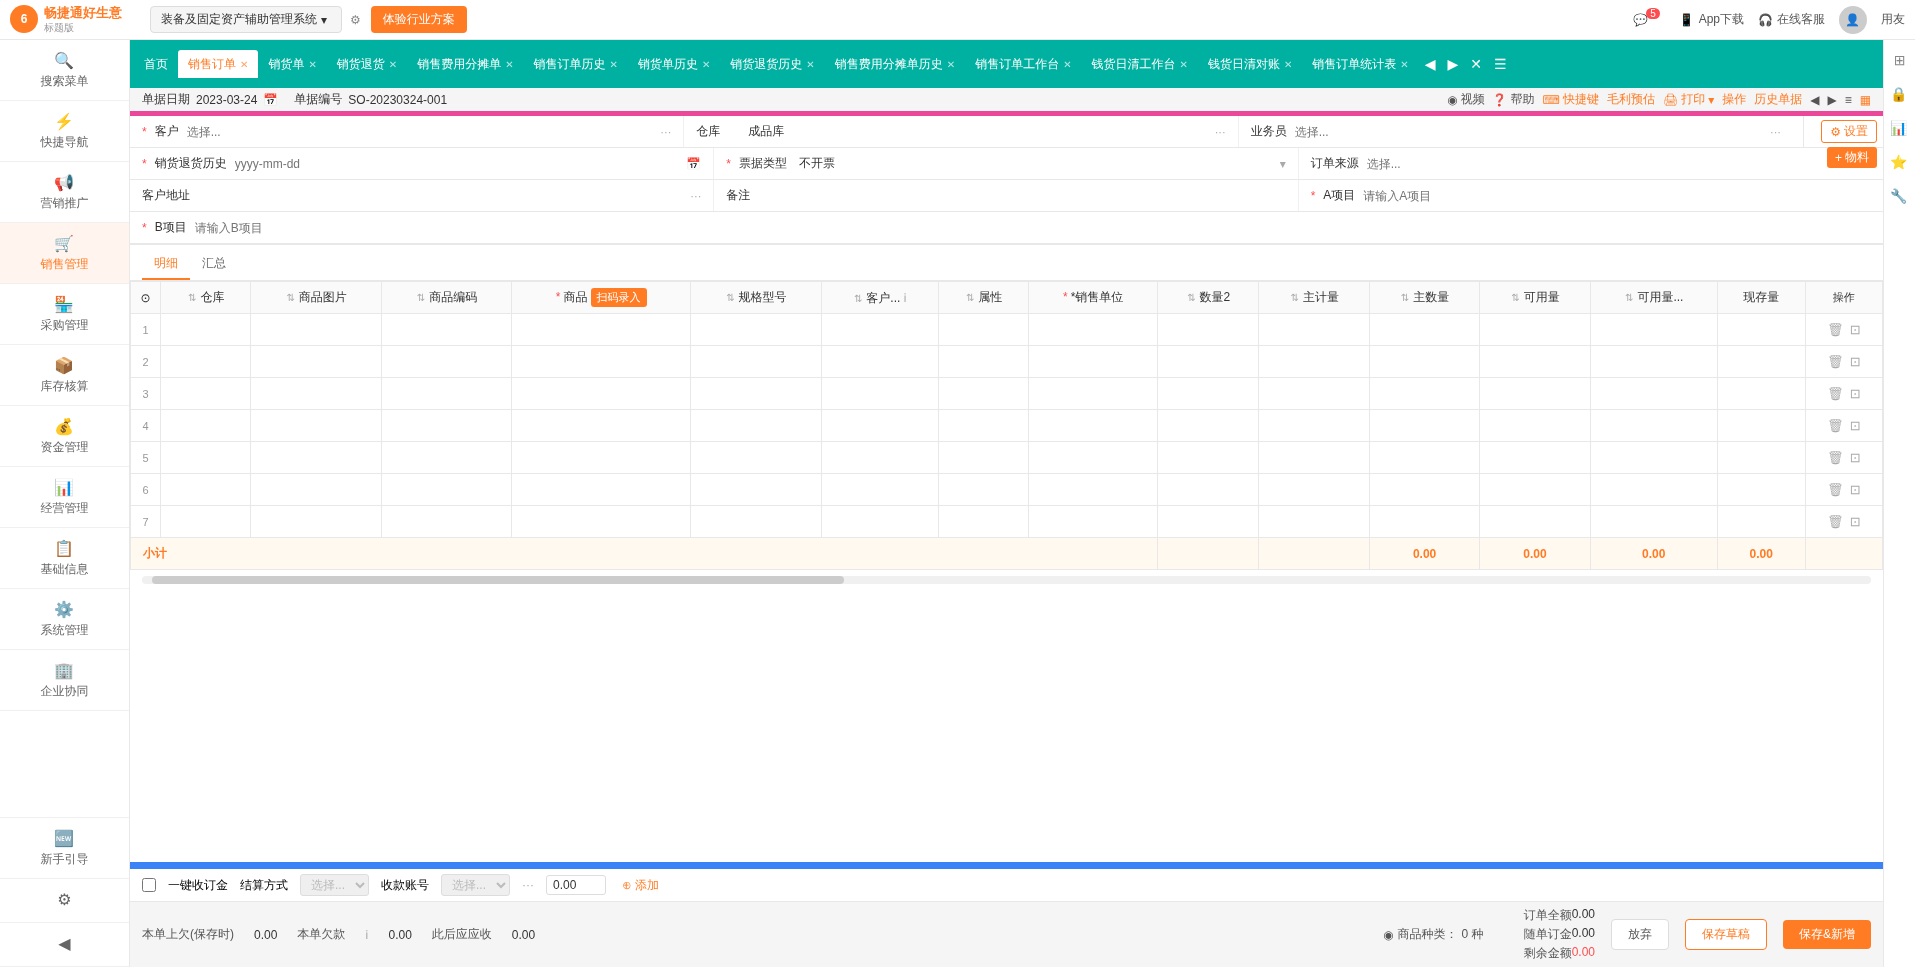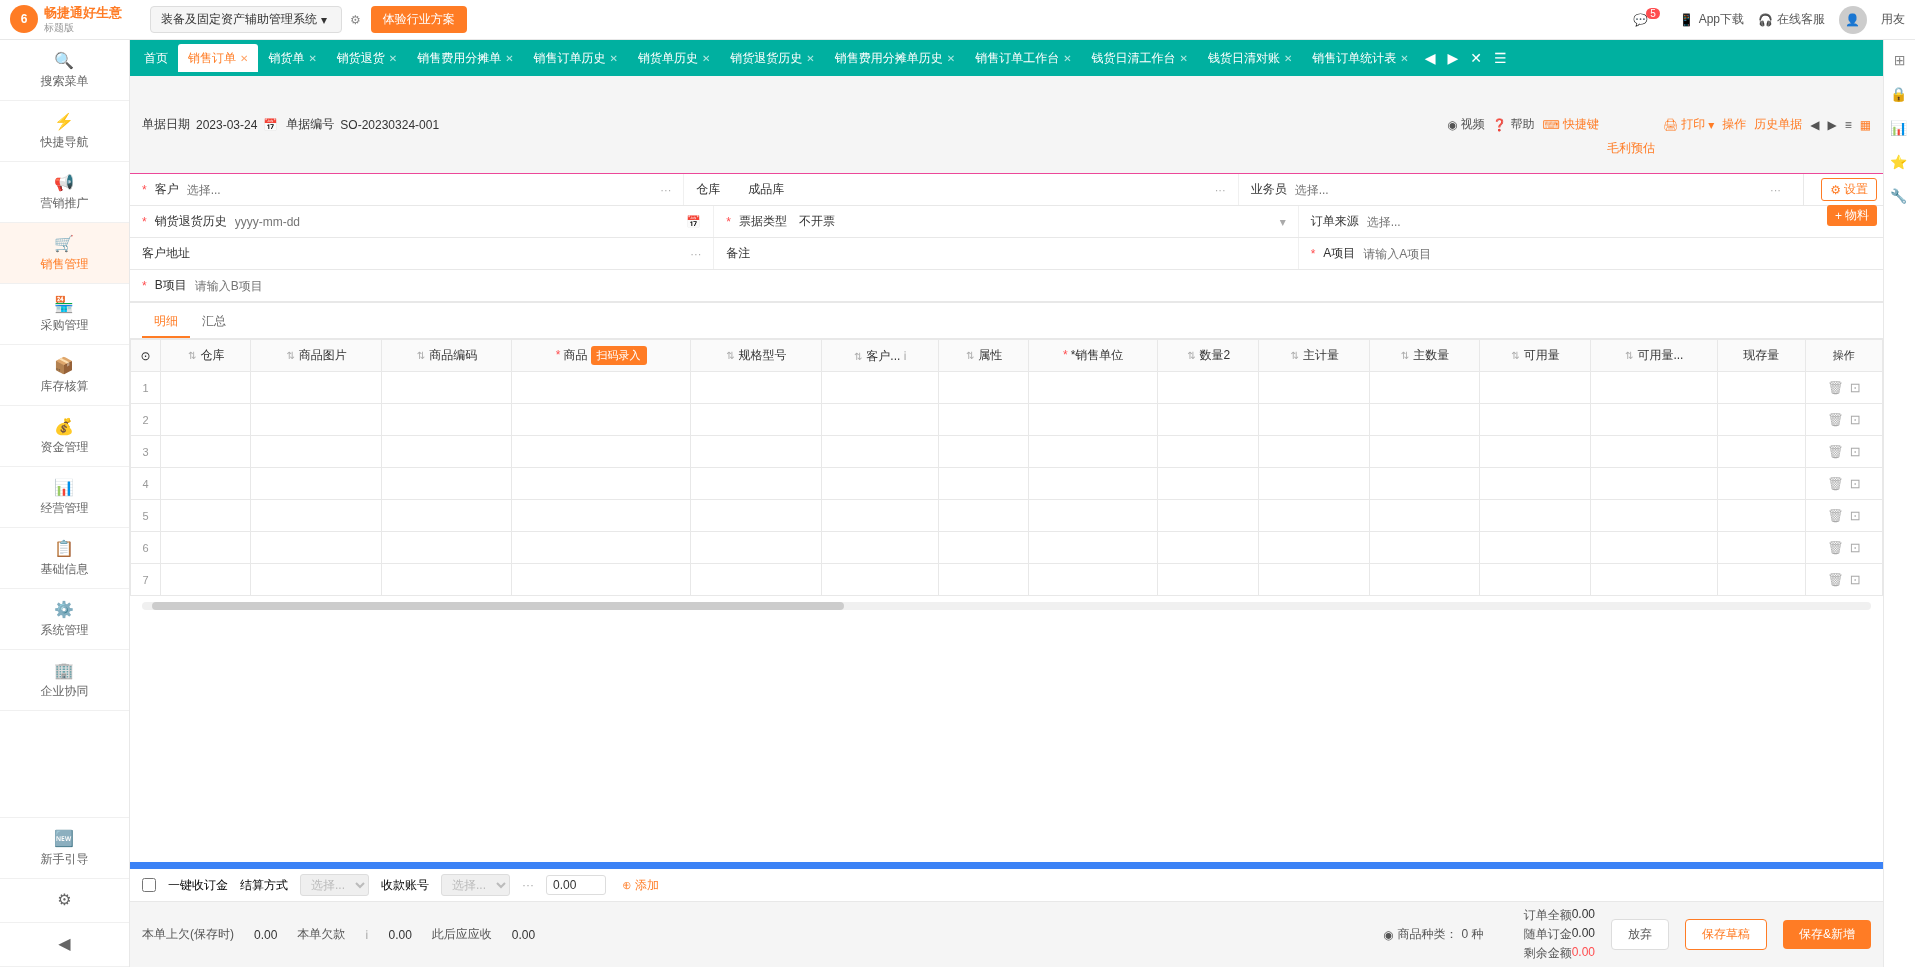--- a/index.html
+++ b/index.html
@@ -134,21 +134,21 @@
     
     .content-area {
       flex: 1;
       display: flex;
       flex-direction: column;
       overflow: hidden;
     }
 
     
     .tab-bar {
-      height: 36px;
+      height: 48px;
       background: #00b0a0;
       display: flex;
       align-items: center;
       padding: 0 4px;
       overflow: hidden;
     }
     .tab-item {
       height: 28px;
       padding: 0 10px;
       display: flex;
@@ -181,24 +181,24 @@
 
     
     .form-area {
       background: #fff;
       border-bottom: 1px solid #e8e8e8;
       padding: 0;
     }
     .form-header {
       display: flex;
       align-items: center;
-      padding: 16px 12px;
+      padding: 3px 12px;
       background: #f5f5f5;
-      border-bottom: 1px solid #ec4899;
-      gap: 8px;
+      border-bottom: 5px solid #ec4899;
+      gap: 16px;
     }
     .form-header-item {
       display: flex;
       align-items: center;
       gap: 6px;
       font-size: 12px;
       color: #333;
     }
     .form-header-actions {
       margin-left: auto;
@@ -607,21 +607,21 @@
             <span>视频</span>
           </span>
           <span>
             <span>❓</span>
             <span>帮助</span>
           </span>
           <span style="color:#ff7c25;">
             <span>⌨</span>
             <span>快捷键</span>
           </span>
-          <span style="color:#ff7c25;margin-top:48px;">
+          <span style="color:#ff7c25;">
             <span>毛利预估</span>
           </span>
           <span style="color:#ff7c25;">
             <span>🖨</span>
             <span>打印</span>
             <span>▾</span>
           </span>
           <span style="color:#ff7c25;">
             <span>操作</span>
           </span>
@@ -951,20 +951,32 @@
                 <td></td>
                 <td></td>
               <td>
                   <div class="action-icons">
                     <span class="action-icon">🗑</span>
                     <span class="action-icon">⊡</span>
                   </div>
                 </td>
             </tr>
 
+            <tr class="subtotal-row">
+              <td colspan="9" style="text-align:left;padding-left:12px;">
+                <span class="subtotal-label">小计</span>
+              </td>
+              <td></td>
+              <td></td>
+              <td class="subtotal-zero">0.00</td>
+              <td class="subtotal-zero">0.00</td>
+              <td class="subtotal-zero">0.00</td>
+              <td class="subtotal-zero">0.00</td>
+              <td></td>
+            </tr>
           </tbody>
         </table>
 
         <div style="padding:4px 12px;">
           <div class="scrollbar-track">
             <div class="scrollbar-thumb"></div>
           </div>
         </div>
       </div>
 

